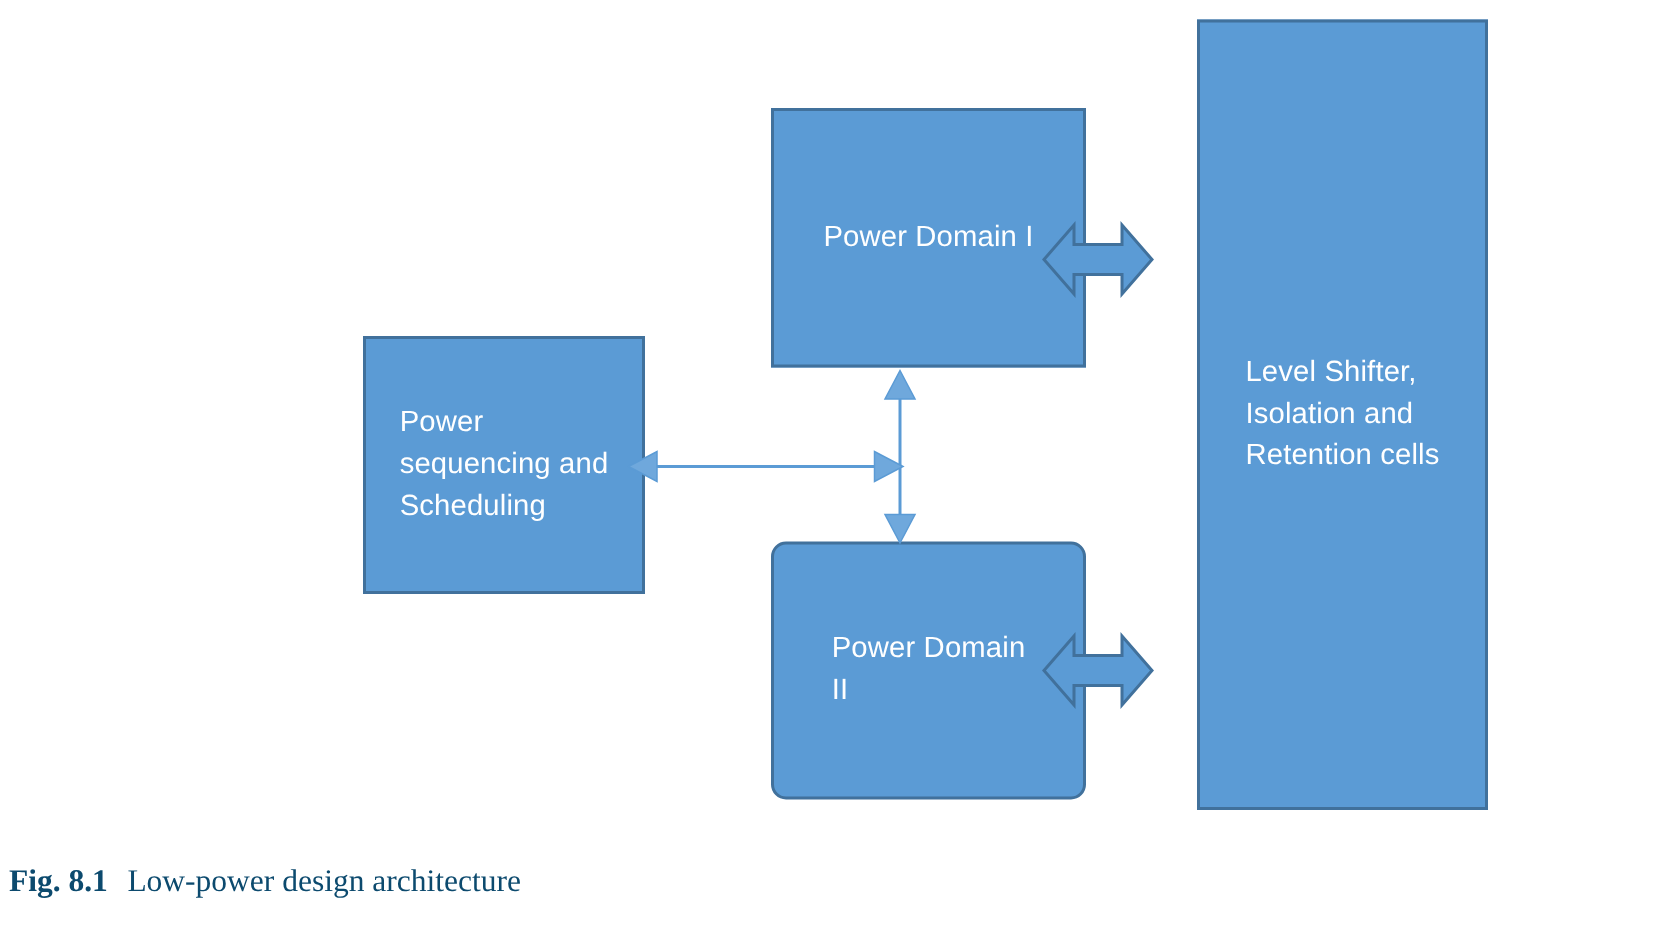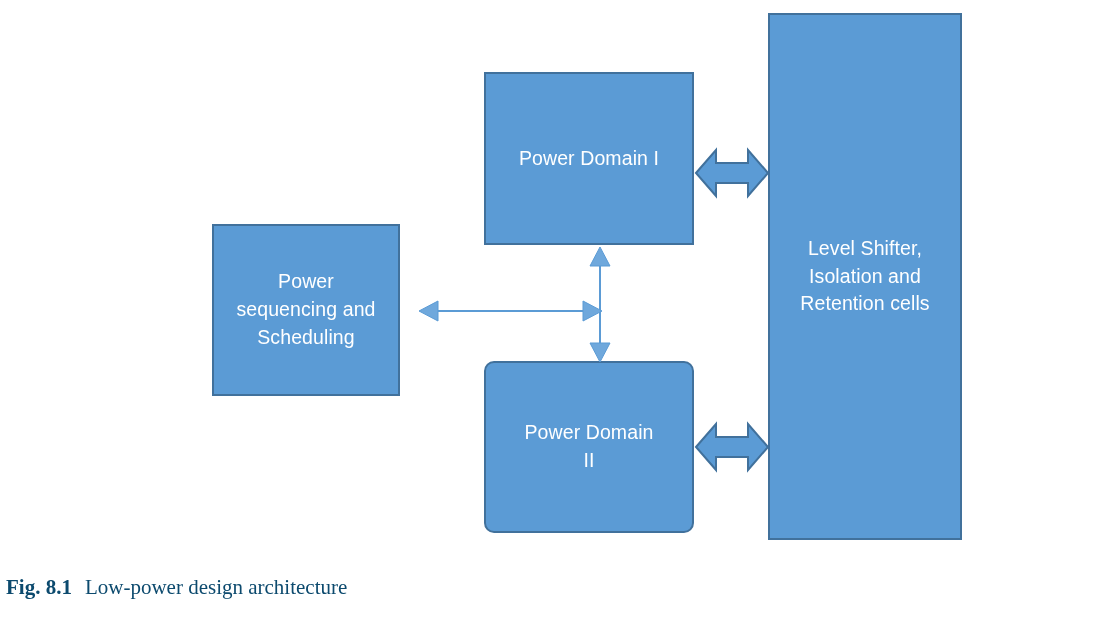--- a/index.html
+++ b/index.html
@@ -24,29 +24,29 @@
   }
 
   .node-box {
     position: absolute;
     box-sizing: border-box;
     background: #5b9bd5;
     border: 2px solid #41719c;
     display: flex;
     align-items: center;
     justify-content: center;
-    text-align: center;
     color: #ffffff;
     font-family: "Liberation Sans", sans-serif;
     font-size: 19.5px;
     line-height: 1.42;
     letter-spacing: 0.1px;
     font-weight: 400;
     white-space: pre-line;
     user-select: none;
+    margin-left: 30px;
   }
 
   
   #box-power-sequencing {
     left: 212px;
     top: 224px;
     width: 188px;
     height: 172px;
     padding: 0 8px;
   }

